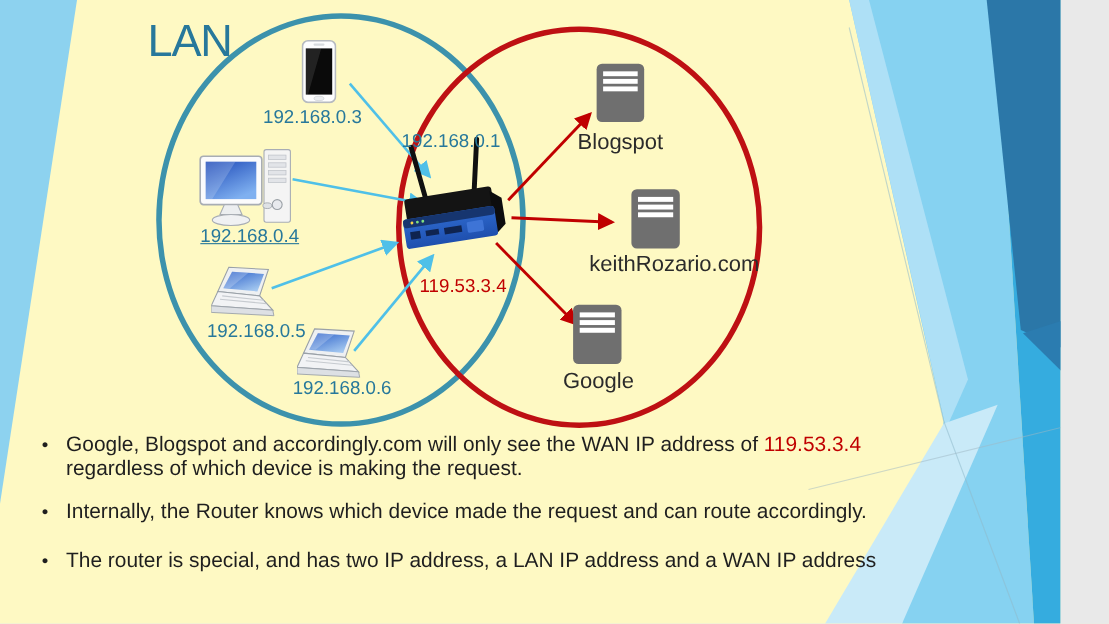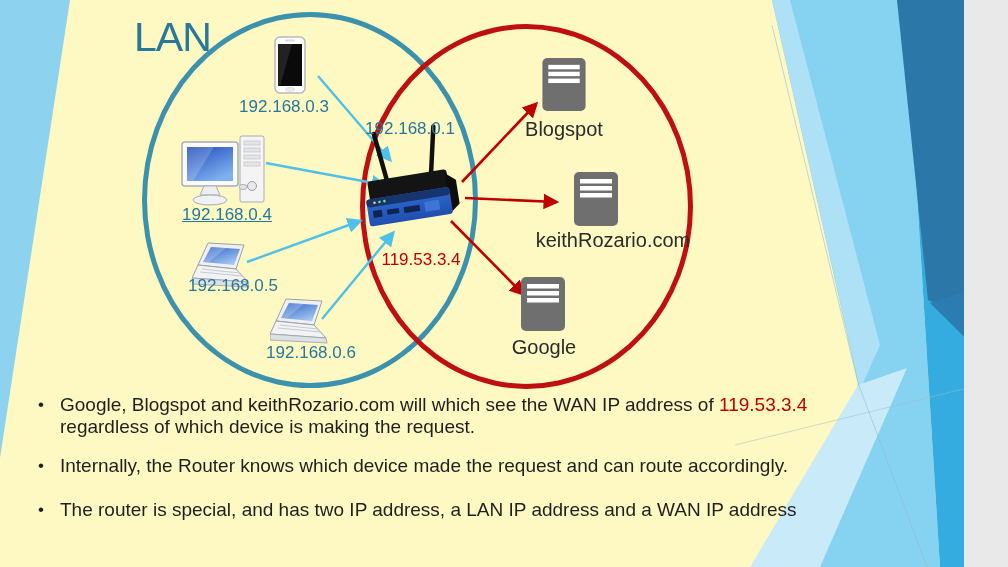--- a/index.html
+++ b/index.html
@@ -13,21 +13,21 @@
   .wan-label{left:648px;top:20px;color:#C00000;}
   
   .circle{position:absolute;border-radius:50%;}
   .lan-circle{left:142px;top:12px;width:326px;height:366px;border:5px solid #3C92AC;}
   .wan-circle{left:360px;top:24px;width:323px;height:355px;border:5px solid #BE1013;}
   
   .ip{position:absolute;font-size:17px;color:#27789B;text-align:center;white-space:nowrap;}
   .ip.red{color:#C00000;}
   .ip3{left:226px;top:97px;width:116px;}
   .ip4{left:169px;top:205px;width:116px;text-decoration:underline;}
-  .ip5{left:175px;top:276px;width:116px;}
+  .ip5{left:175px;top:291px;width:116px;}
   .ip6{left:253px;top:343px;width:116px;}
   .ip-router-lan{left:362px;top:119px;width:96px;}
   .ip-router-wan{left:378px;top:250px;width:86px;}
   
   .server-label{position:absolute;font-size:20px;color:#2b2b2b;text-align:center;white-space:nowrap;}
   .lbl-blogspot{left:504px;top:118px;width:120px;}
   .lbl-keith{left:512px;top:229px;width:170px;margin-left:16px;}
   .lbl-google{left:484px;top:336px;width:120px;}
   
   .icon{position:absolute;}
@@ -193,21 +193,21 @@
   <svg class="icon srv-google" viewBox="0 0 46 56">
     <rect x="1" y="1" width="44" height="54" rx="5" fill="#6F6F6F"></rect>
     <rect x="7" y="8" width="32" height="4.5" fill="#ffffff"></rect>
     <rect x="7" y="15" width="32" height="4.5" fill="#ffffff"></rect>
     <rect x="7" y="22" width="32" height="4.5" fill="#ffffff"></rect>
   </svg>
   <div class="server-label lbl-google">Google</div>
 
   <div class="bullet-row row1">
     <span class="bullet-dot">•</span>
-    <span class="bullet-text"><span>Google, Blogspot and keithRozario.com will which see the WAN IP address of </span><span class="hl-red">119.53.3.4</span><br><span>regardless of which device is making the request.</span></span>
+    <span class="bullet-text"><span>Google, Blogspot and accordingly.com will only see the WAN IP address of </span><span class="hl-red">119.53.3.4</span><br><span>regardless of which device is making the request.</span></span>
   </div>
   <div class="bullet-row row2">
     <span class="bullet-dot">•</span>
     <span class="bullet-text">Internally, the Router knows which device made the request and can route accordingly.</span>
   </div>
   <div class="bullet-row row3">
     <span class="bullet-dot">•</span>
     <span class="bullet-text">The router is special, and has two IP address, a LAN IP address and a WAN IP address</span>
   </div>
 

